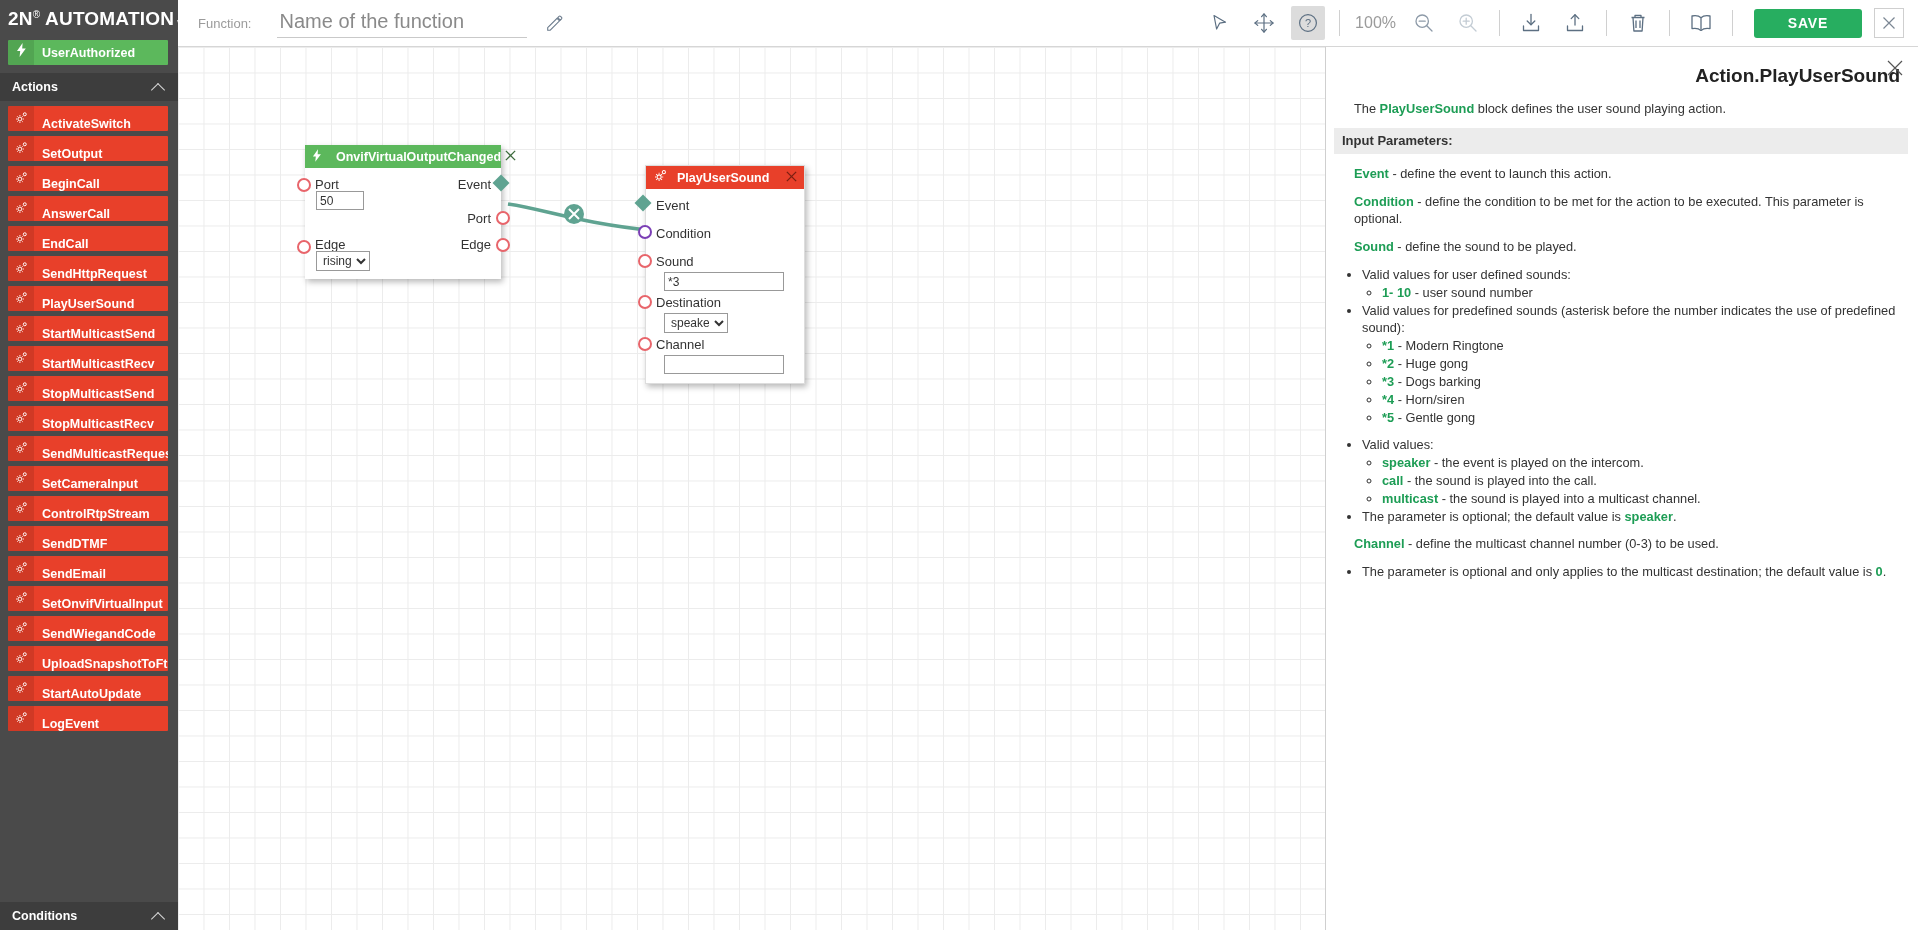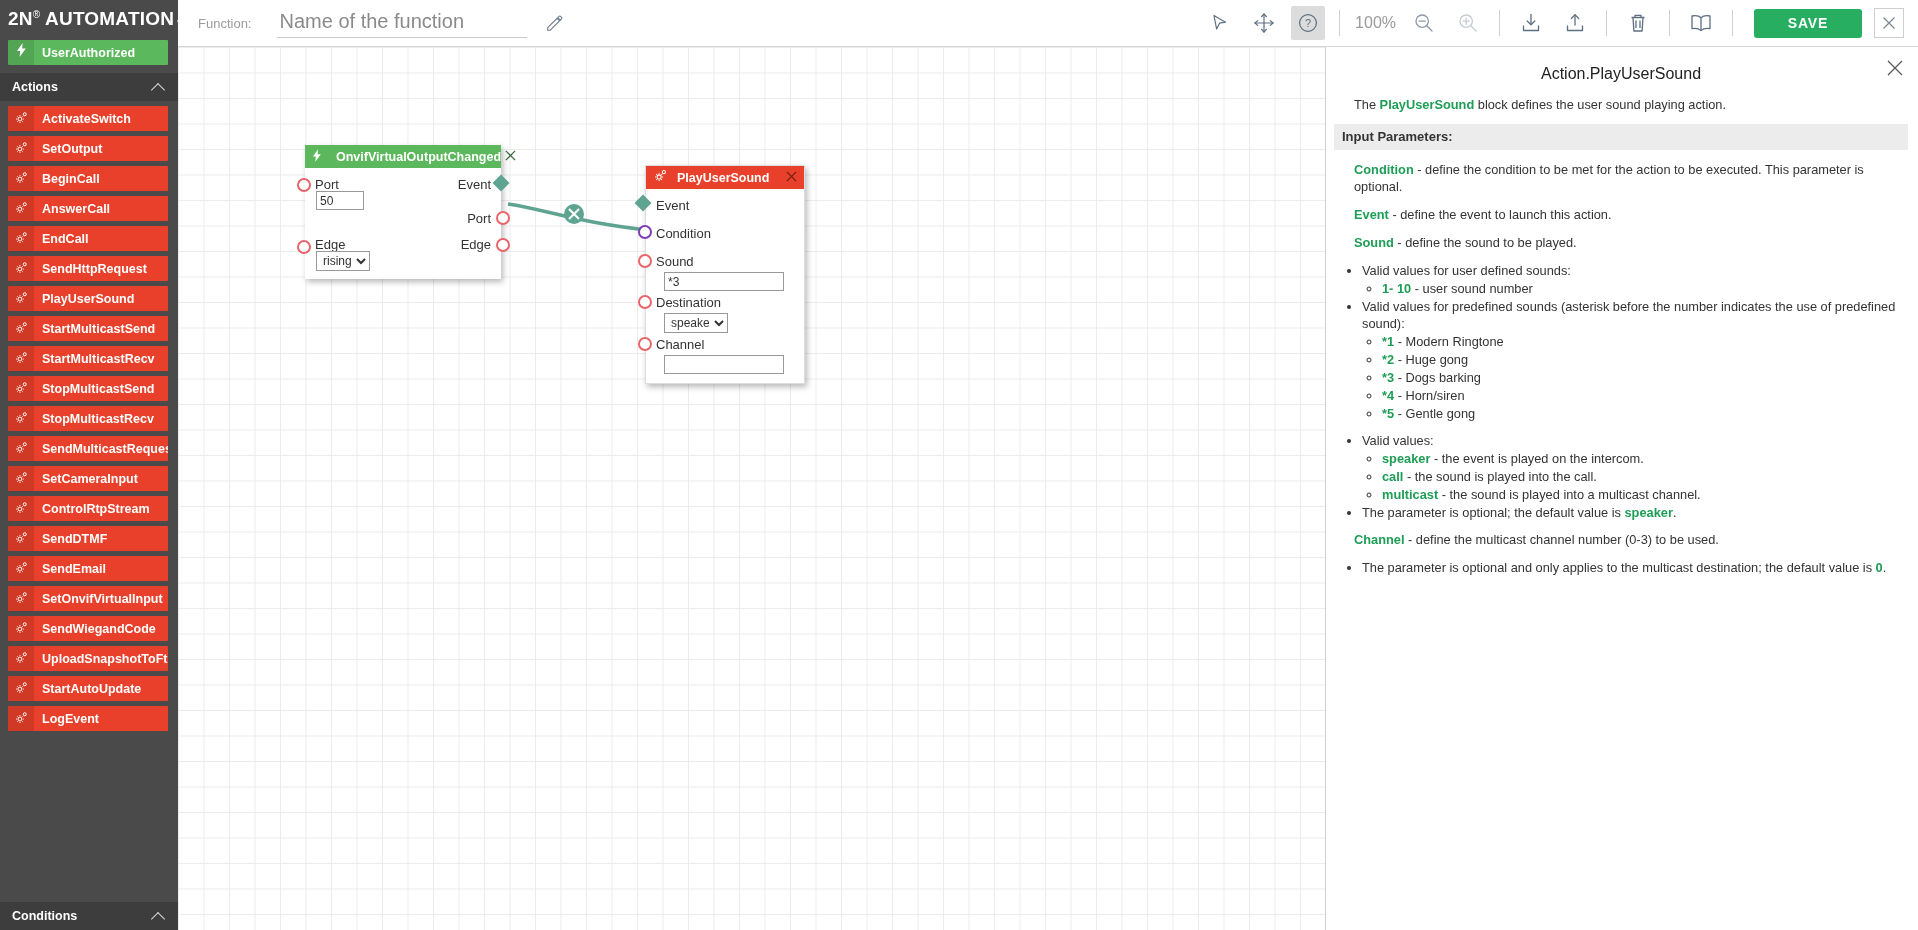--- a/index.html
+++ b/index.html
@@ -52,21 +52,21 @@
   .chev { width: 14px; height: 14px; position: relative; }
   .chev::before {
     content: ""; position: absolute; left: 1px; top: 5px;
     width: 9px; height: 9px;
     border-left: 1.6px solid #d8d8d8; border-top: 1.6px solid #d8d8d8;
     transform: rotate(45deg);
   }
 
   .action-list { padding-top: 5px; }
   .action-item {
-    display: flex; align-items: center;
+    display: flex; align-items: flex-end;
     height: 25px; margin: 0 10px 5px 8px;
     background: #e8402a; color: #ffffff;
     font-size: 12.5px; font-weight: 700;
     border-radius: 1px; white-space: nowrap; overflow: hidden;
     cursor: pointer;
   }
   .action-item .ico {
     width: 26px; flex: none; text-align: center;
     height: 25px; line-height: 25px;
     background: rgba(0,0,0,.10);
@@ -179,21 +179,21 @@
 
   
   #docs {
     position: absolute; left: 1325px; top: 47px;
     width: 593px; height: 883px;
     background: #ffffff; border-left: 1px solid #cfcfcf;
     overflow: hidden; padding: 0 18px 0 16px;
     font-size: 12.8px; color: #333; line-height: 1.33;
   }
   #docs-title {
-    text-align: center; font-size: 16px; font-weight: 400;
+    text-align: right; font-size: 19px; font-weight: 700;
     color: #222; padding: 16px 0 12px 0;
   }
   #docs-close {
     position: absolute; right: 14px; top: 12px;
     cursor: pointer; width: 18px; height: 18px;
   }
   #docs p { margin: 0 0 11px 12px; }
   .sect-head {
     background: #ececec; font-weight: 700; font-size: 13px;
     padding: 4px 8px; margin: 2px -8px 11px -8px;
@@ -642,25 +642,25 @@
     </div>
     <div id="docs-title">Action.PlayUserSound</div>
 
     <p>
       <span>The </span><span class="kw">PlayUserSound</span><span> block defines the user sound playing action.</span>
     </p>
 
     <div class="sect-head">Input Parameters:</div>
 
     <p>
+      <span class="kw">Event</span><span> - define the event to launch this action.</span>
+    </p>
+
+    <p>
       <span class="kw">Condition</span><span> - define the condition to be met for the action to be executed. This parameter is optional.</span>
-    </p>
-
-    <p>
-      <span class="kw">Event</span><span> - define the event to launch this action.</span>
     </p>
 
     <p>
       <span class="kw">Sound</span><span> - define the sound to be played.</span>
     </p>
     <ul>
       <li>
         <span>Valid values for user defined sounds:</span>
         <ul>
           <li><span class="kw">1- 10</span><span> - user sound number</span></li>

